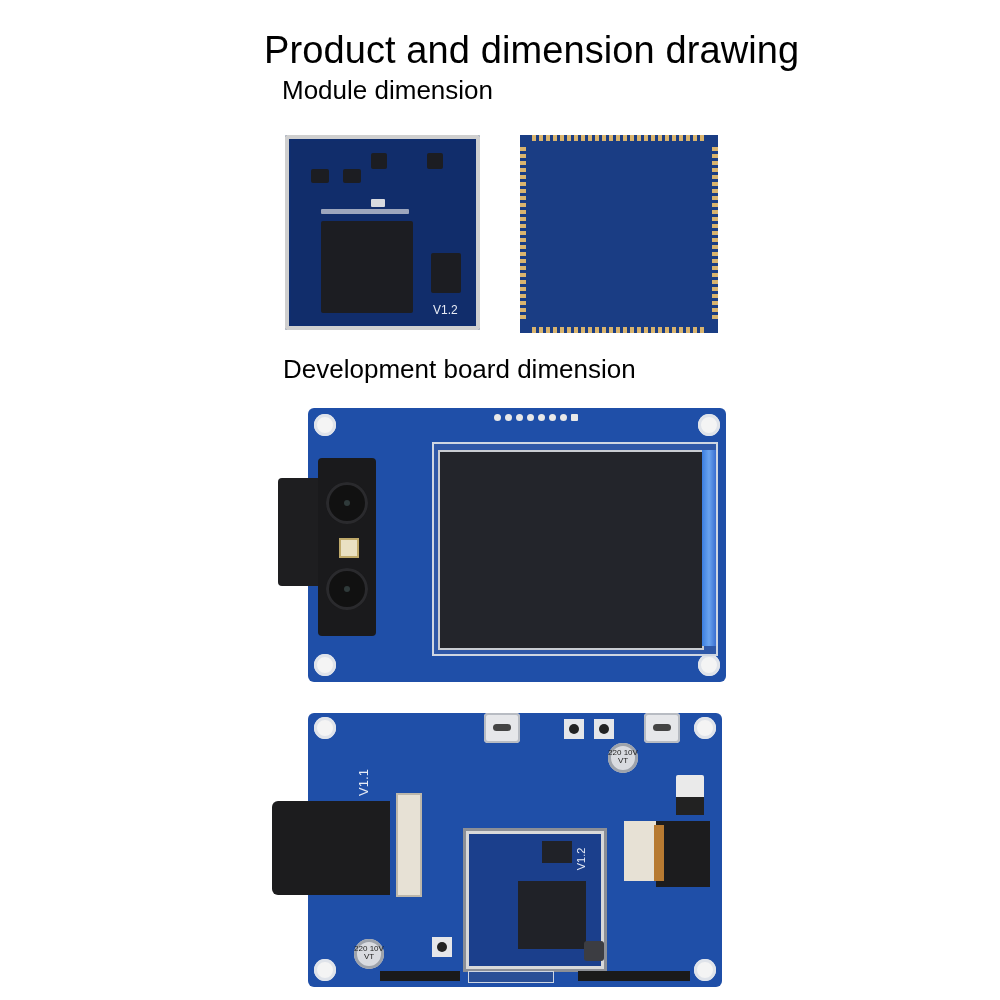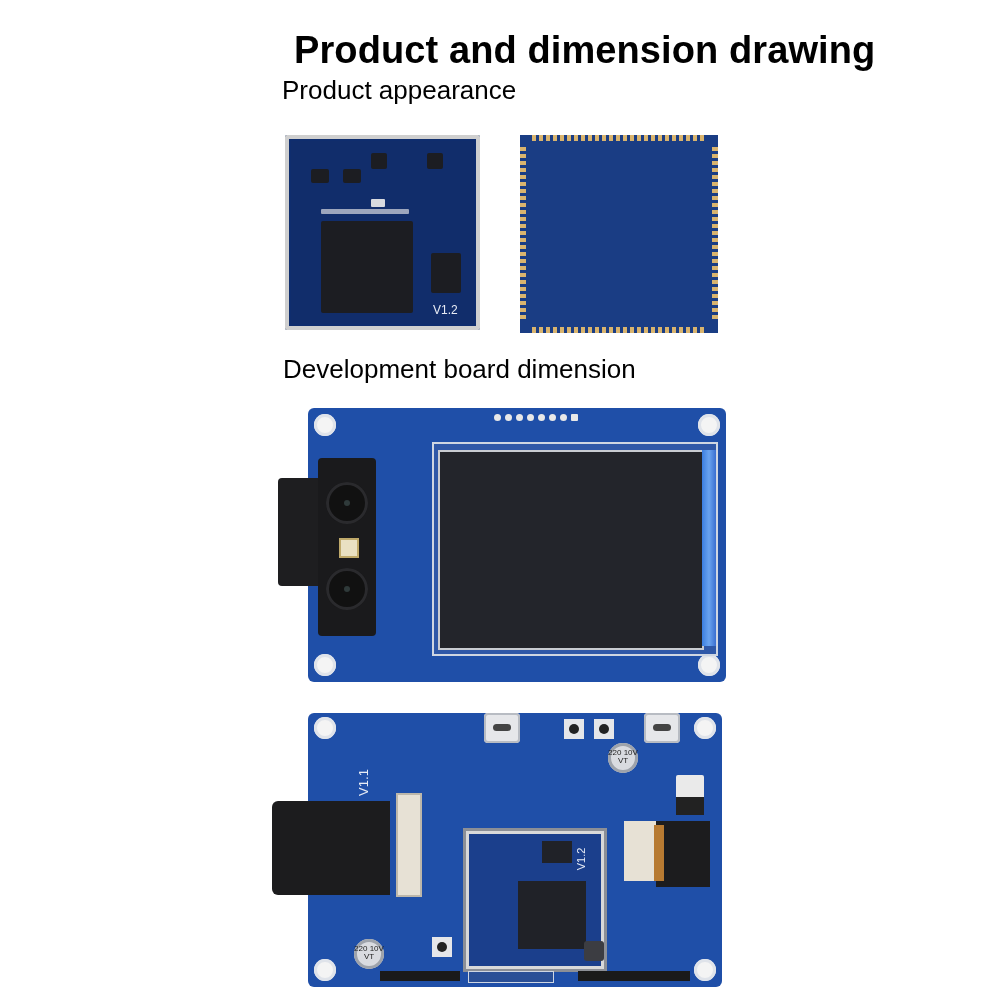--- a/index.html
+++ b/index.html
@@ -1,18 +1,18 @@
 <!DOCTYPE html>
 <html><head>
 <meta charset="utf-8">
 <style>
   html, body { margin:0; padding:0; background:#ffffff; }
   body { width:1000px; height:1000px; position:relative; overflow:hidden; font-family:"Liberation Sans", sans-serif; color:#000; }
   .abs { position:absolute; }
-  .title { left:294px; top:28px; font-size:38px; line-height:44px; font-weight:700; letter-spacing:0.1px; }
+  .title { left:264px; top:28px; font-size:38px; line-height:44px; font-weight:400; letter-spacing:0.1px; }
   .subtitle { left:282px; top:75px; font-size:26px; line-height:30px; }
   .section2 { left:283px; top:354px; font-size:26px; line-height:30px; }
   .hole { position:absolute; width:22px; height:22px; border-radius:50%; background:#f4f4f4; box-shadow: inset 0 0 0 3px #dfe3ea; }
   .chip { position:absolute; background:#1c1d22; border-radius:2px; }
   .smd { position:absolute; background:#d8dadf; border-radius:1px; }
   .vlabel { position:absolute; color:#e8ecf5; font-size:12px; font-family:"Liberation Sans", sans-serif; }
 
   
   #mod-front { left:285px; top:135px; width:195px; height:195px; border-radius:2px; background:#0f2d6e; box-shadow: 0 0 0 4px #cfcfcf inset; }
   #mod-front .inner { position:absolute; left:6px; top:6px; right:6px; bottom:6px; background:#112d6b; }
@@ -52,21 +52,21 @@
   #ribbon-r { position:absolute; left:348px; top:108px; width:54px; height:66px; background:#1c1c1e; }
   #ribbon-r-gold { position:absolute; left:346px; top:112px; width:10px; height:56px; background:#b77a32; }
   #batt-white { position:absolute; left:368px; top:62px; width:28px; height:40px; background:#eaeaea; border-radius:2px; }
   #batt-white:after { content:""; position:absolute; left:0; bottom:0; width:28px; height:18px; background:#222; }
   #inductor { position:absolute; left:276px; top:228px; width:20px; height:20px; background:#3c3d42; border-radius:3px; }
 </style>
 </head>
 <body>
 
 <div class="abs title">Product and dimension drawing</div>
-<div class="abs subtitle">Product appearance</div>
+<div class="abs subtitle">Module dimension</div>
 
 <div class="abs" id="mod-front">
   <div class="inner">
     <div class="chip" style="left:30px;top:80px;width:92px;height:92px;"></div>
     <div class="chip" style="left:140px;top:112px;width:30px;height:40px;"></div>
     <div class="chip" style="left:20px;top:28px;width:18px;height:14px;"></div>
     <div class="chip" style="left:52px;top:28px;width:18px;height:14px;"></div>
     <div class="chip" style="left:80px;top:12px;width:16px;height:16px;"></div>
     <div class="chip" style="left:136px;top:12px;width:16px;height:16px;"></div>
     <div class="smd" style="left:80px;top:58px;width:14px;height:8px;"></div>

